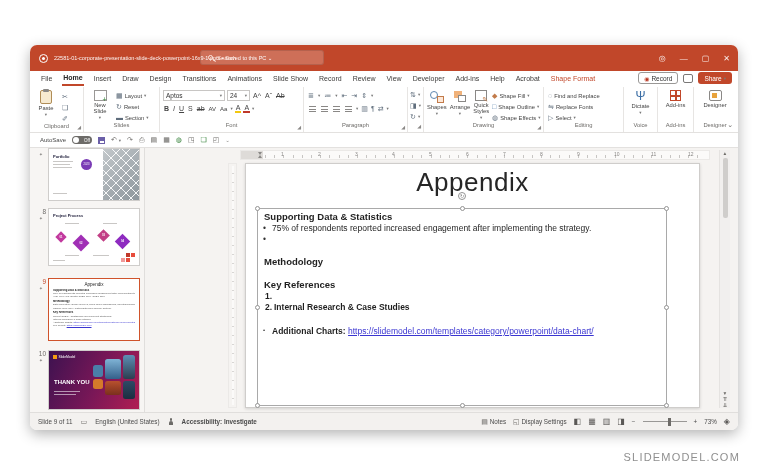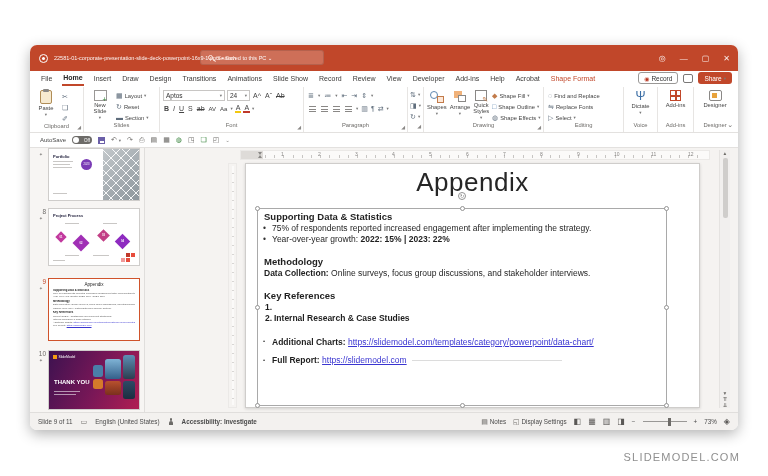--- a/index.html
+++ b/index.html
@@ -586,39 +586,33 @@
           <span class="hd" style="right:-3px;bottom:-3px"></span>
 
           <div class="tb-inner">
             <div class="sh">Supporting Data &amp; Statistics</div>
             <div class="bl">
                 <span class="bu">•</span>
                 <span class="bt">75% of respondents reported increased engagement after implementing the strategy.</span>
               </div>
             <div class="bl">
                 <span class="bu">•</span>
-                <span class="bt"><span>Year-over-year growth: </span><b>2022: 15% | 2023: 22%</b></span>
               </div>
             <div class="sh mt">Methodology</div>
-            <div class="ln"><b>Data Collection:</b><span> Online surveys, focus group discussions, and stakeholder interviews.</span></div>
             <div class="sh mt">Key References</div>
             <div class="nl">
                 <span class="num">1.</span>
               </div>
             <div class="nl">
                 <span class="num">2.</span>
                 <b>Internal Research &amp; Case Studies</b>
               </div>
             <div class="bl mt2 wrapline">
                 <span class="bu" style="font-size:6px">•</span>
                 <span class="bt"><b>Additional Charts: </b><span class="lnk">https://slidemodel.com/templates/category/powerpoint/data-chart/</span></span>
-              </div>
-            <div class="bl" style="margin-top:6px">
-                <span class="bu" style="font-size:6px">•</span>
-                <span class="bt"><b>Full Report: </b><span class="lnk">https://slidemodel.com</span><span class="rule"></span></span>
               </div>
           </div>
         </div>
       </div>
 
       <div class="scroll">
         <span>▴</span>
         <span class="thumbbar"></span>
         <span class="gap"></span>
         <span>▾</span>

